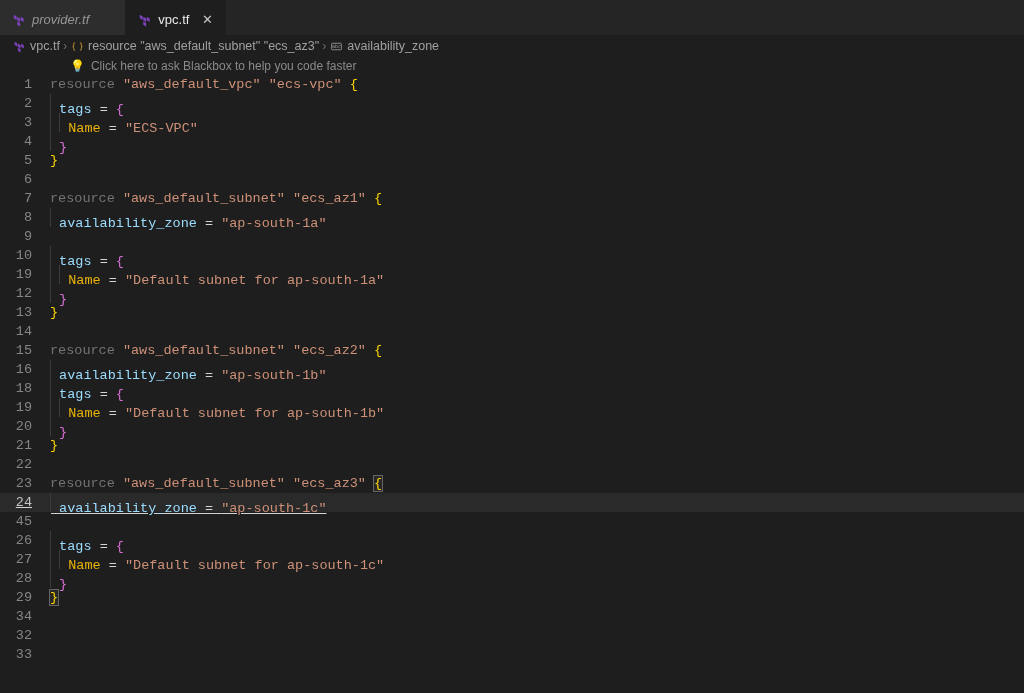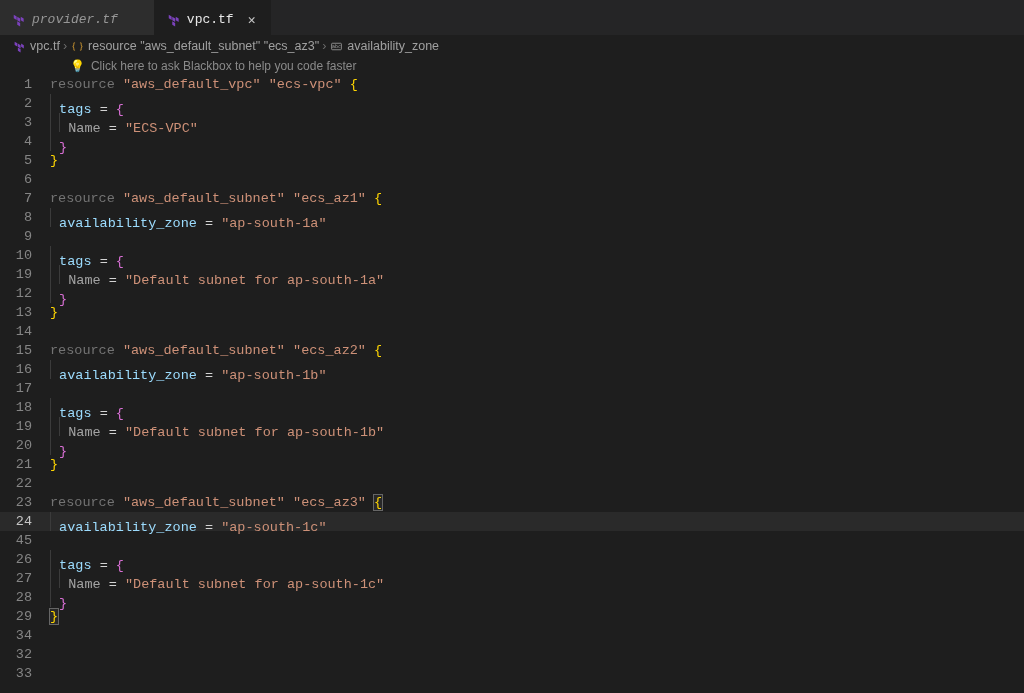--- a/index.html
+++ b/index.html
@@ -24,21 +24,20 @@
     display: flex;
     align-items: center;
     padding: 4px 10px 0 12px;
     gap: 6px;
     background: #2d2d2d;
     color: #969696;
     font-style: italic;
     border-right: 1px solid #1e1e1e;
     min-width: 100px;
     cursor: pointer;
-    font-family: Liberation Mono, monospace;
   }
   .tab.active {
     background: #1e1e1e;
     color: #e8e8e8;
     font-style: normal;
   }
   .tab .file-icon { width: 14px; height: 14px; display:flex; align-items:center; justify-content:center;}
   .tab .close-icon {
     width: 16px; height: 16px;
     display:flex; align-items:center; justify-content:center;
@@ -90,29 +89,29 @@
     height:19px;
   }
   .gutter {
     width: 50px;
     text-align: right;
     padding-right: 18px;
     color:#858585;
     user-select:none;
     font-variant-numeric: tabular-nums;
   }
-  .line.current { background:#2a2a2a; }
+  .line.current { background:#2a2a2a;text-decoration:underline; }
   .line.current .gutter { color:#c6c6c6; }
   .code { white-space: pre; }
 
   
   .tk-kw    { color:#737373; }
   .tk-str   { color:#ce9178; }
   .tk-prop  { color:#9cdcfe; }
-  .tk-propC { color:#a3a3a3;margin-top:8px; }
+  .tk-propC { color:#eab308;margin-top:8px; }
   .tk-punc  { color:#d4d4d4; }
   .tk-brace { color:#ffd602; }
   .tk-braceP{ color:#da70d6; }
   .indent-guide {
     border-left:1px solid #3b3b3b;
     display:inline-block;
     height:19px;
   }
   .brace-match {
     outline:1px solid #666;
@@ -237,24 +236,20 @@
     </div>
     <div class="line">
       <div class="gutter">15</div>
       <div class="code"><span class="tk-kw">resource</span> <span class="tk-str">"aws_default_subnet"</span> <span class="tk-str">"ecs_az2"</span> <span class="tk-brace">{</span></div>
     </div>
     <div class="line">
       <div class="gutter">16</div>
       <div class="code"><span class="indent-guide"></span> <span class="tk-prop">availability_zone</span> <span class="tk-punc">=</span> <span class="tk-str">"ap-south-1b"</span></div>
     </div>
     <div class="line">
-      <div class="gutter">17</div>
-      <div class="code">&nbsp;</div>
-    </div>
-    <div class="line">
       <div class="gutter">18</div>
       <div class="code"><span class="indent-guide"></span> <span class="tk-prop">tags</span> <span class="tk-punc">=</span> <span class="tk-braceP">{</span></div>
     </div>
     <div class="line">
       <div class="gutter">19</div>
       <div class="code"><span class="indent-guide"></span> <span class="indent-guide"></span> <span class="tk-propC">Name</span> <span class="tk-punc">=</span> <span class="tk-str">"Default subnet for ap-south-1b"</span></div>
     </div>
     <div class="line">
       <div class="gutter">20</div>
       <div class="code"><span class="indent-guide"></span> <span class="tk-braceP">}</span></div>

